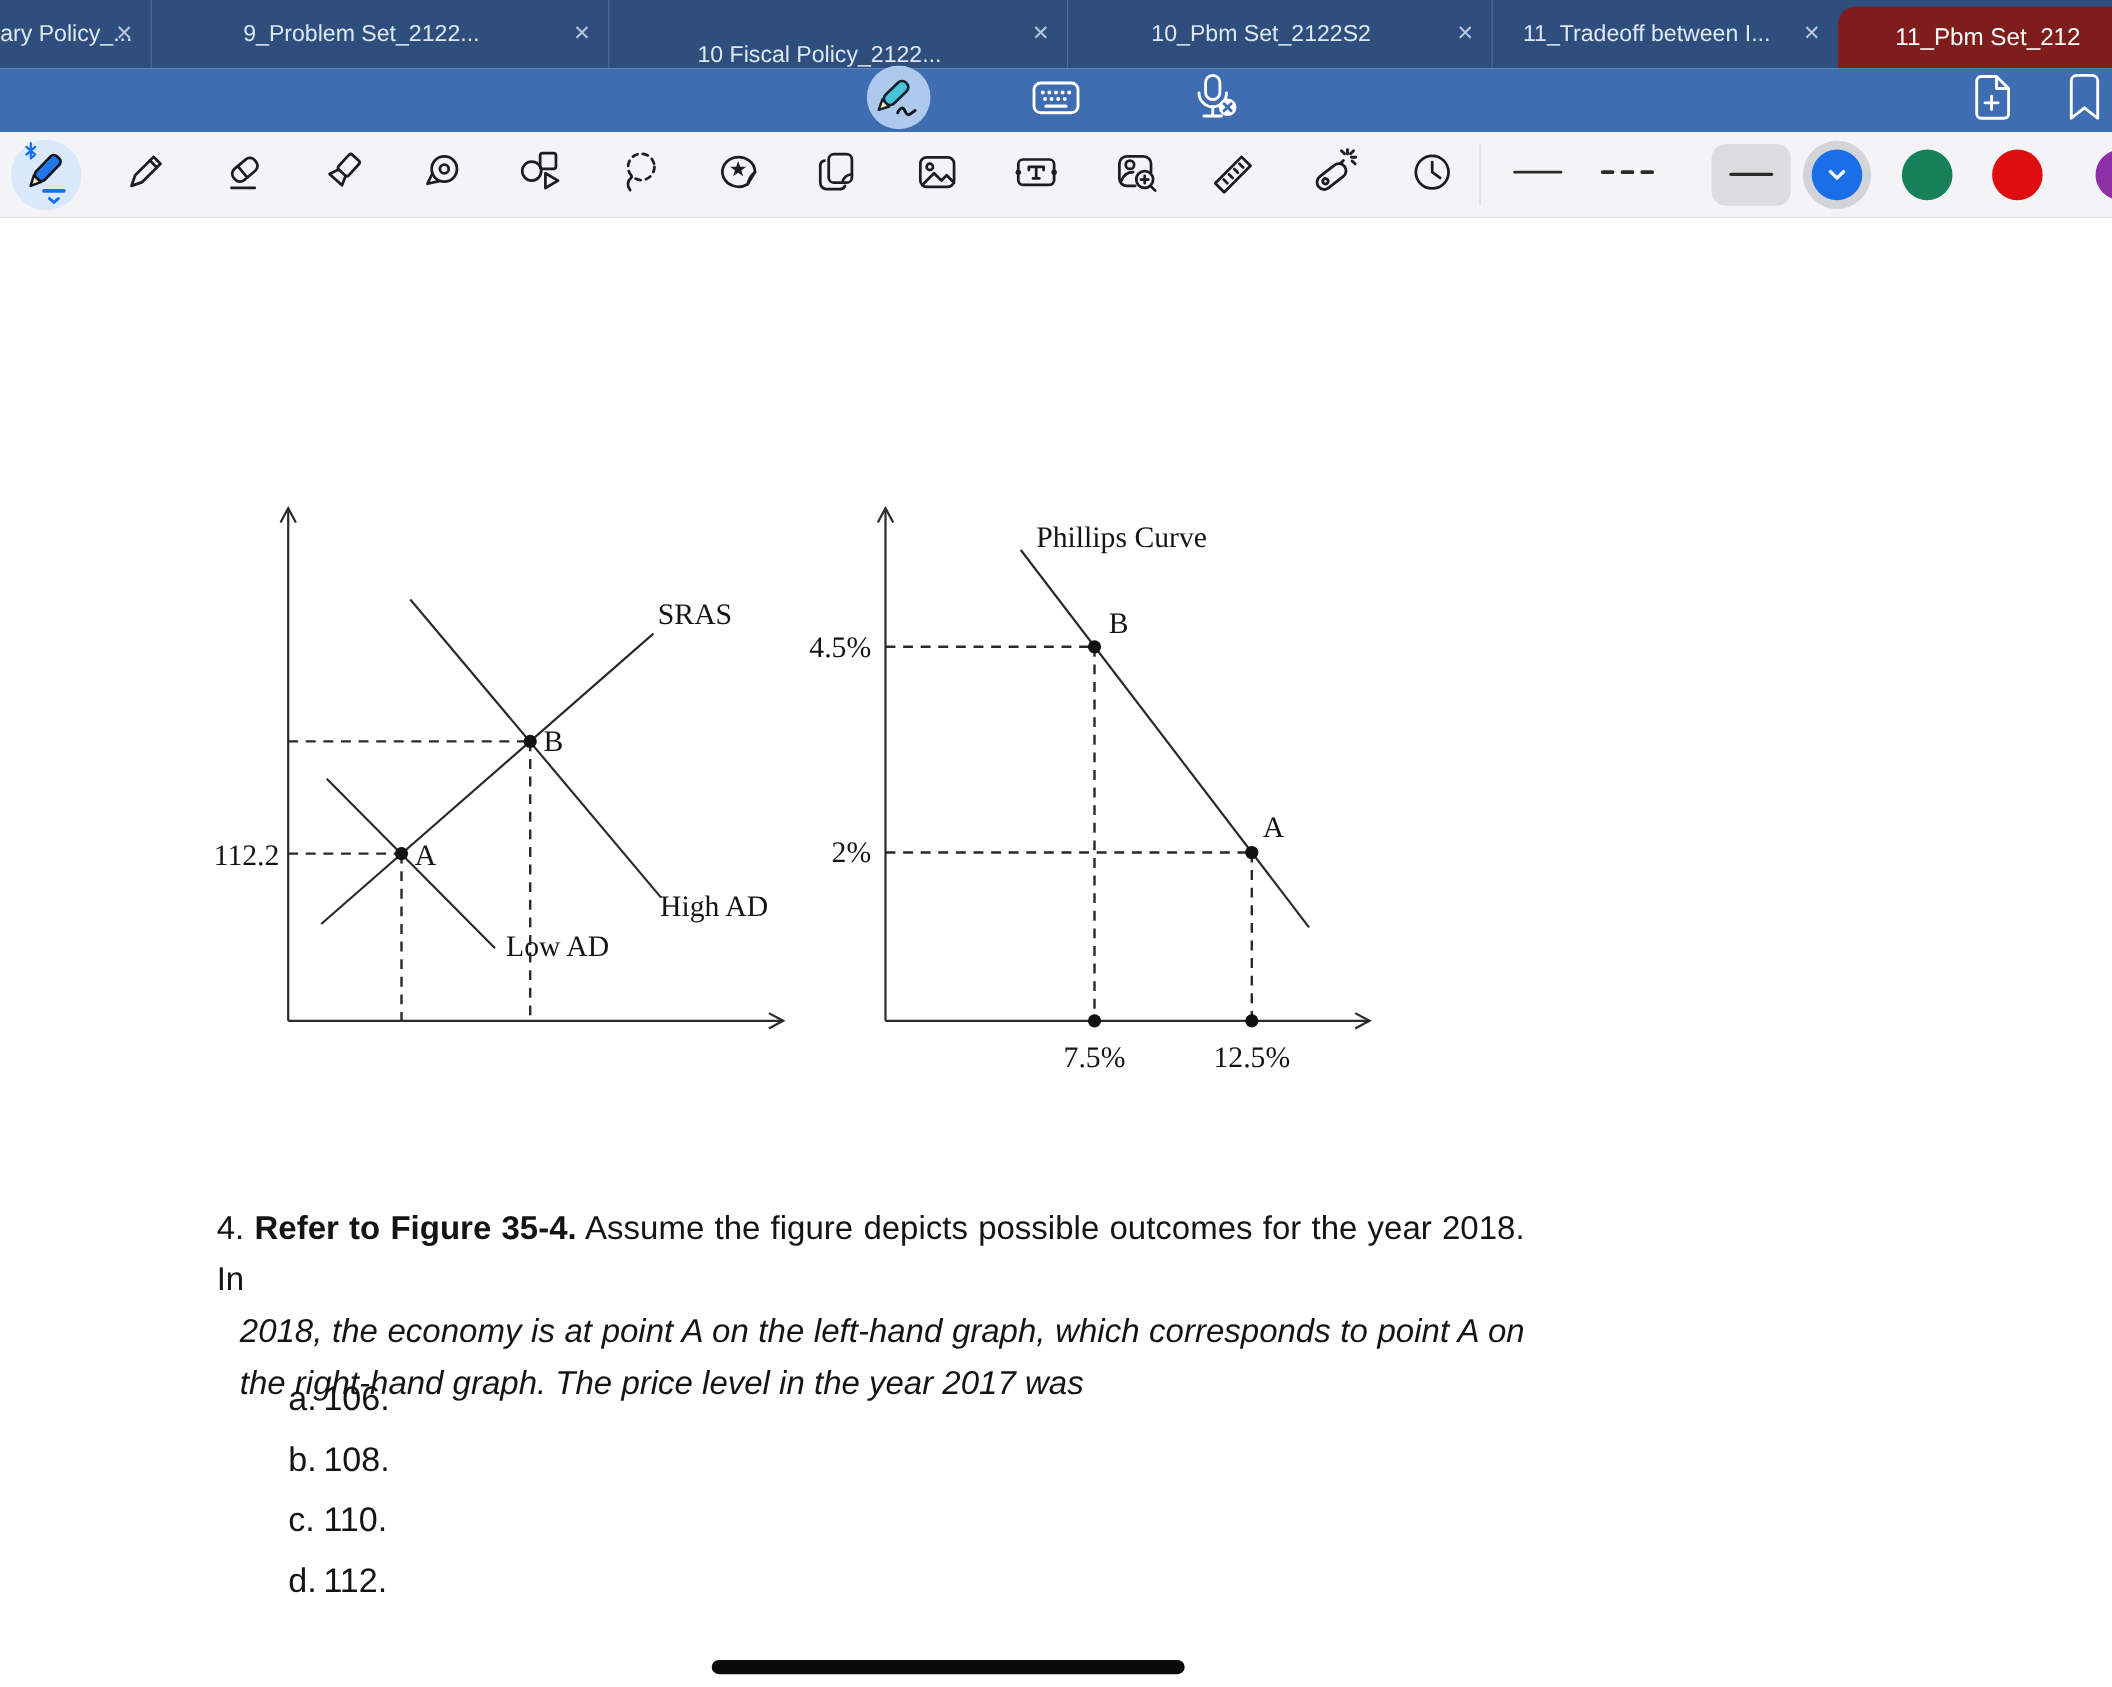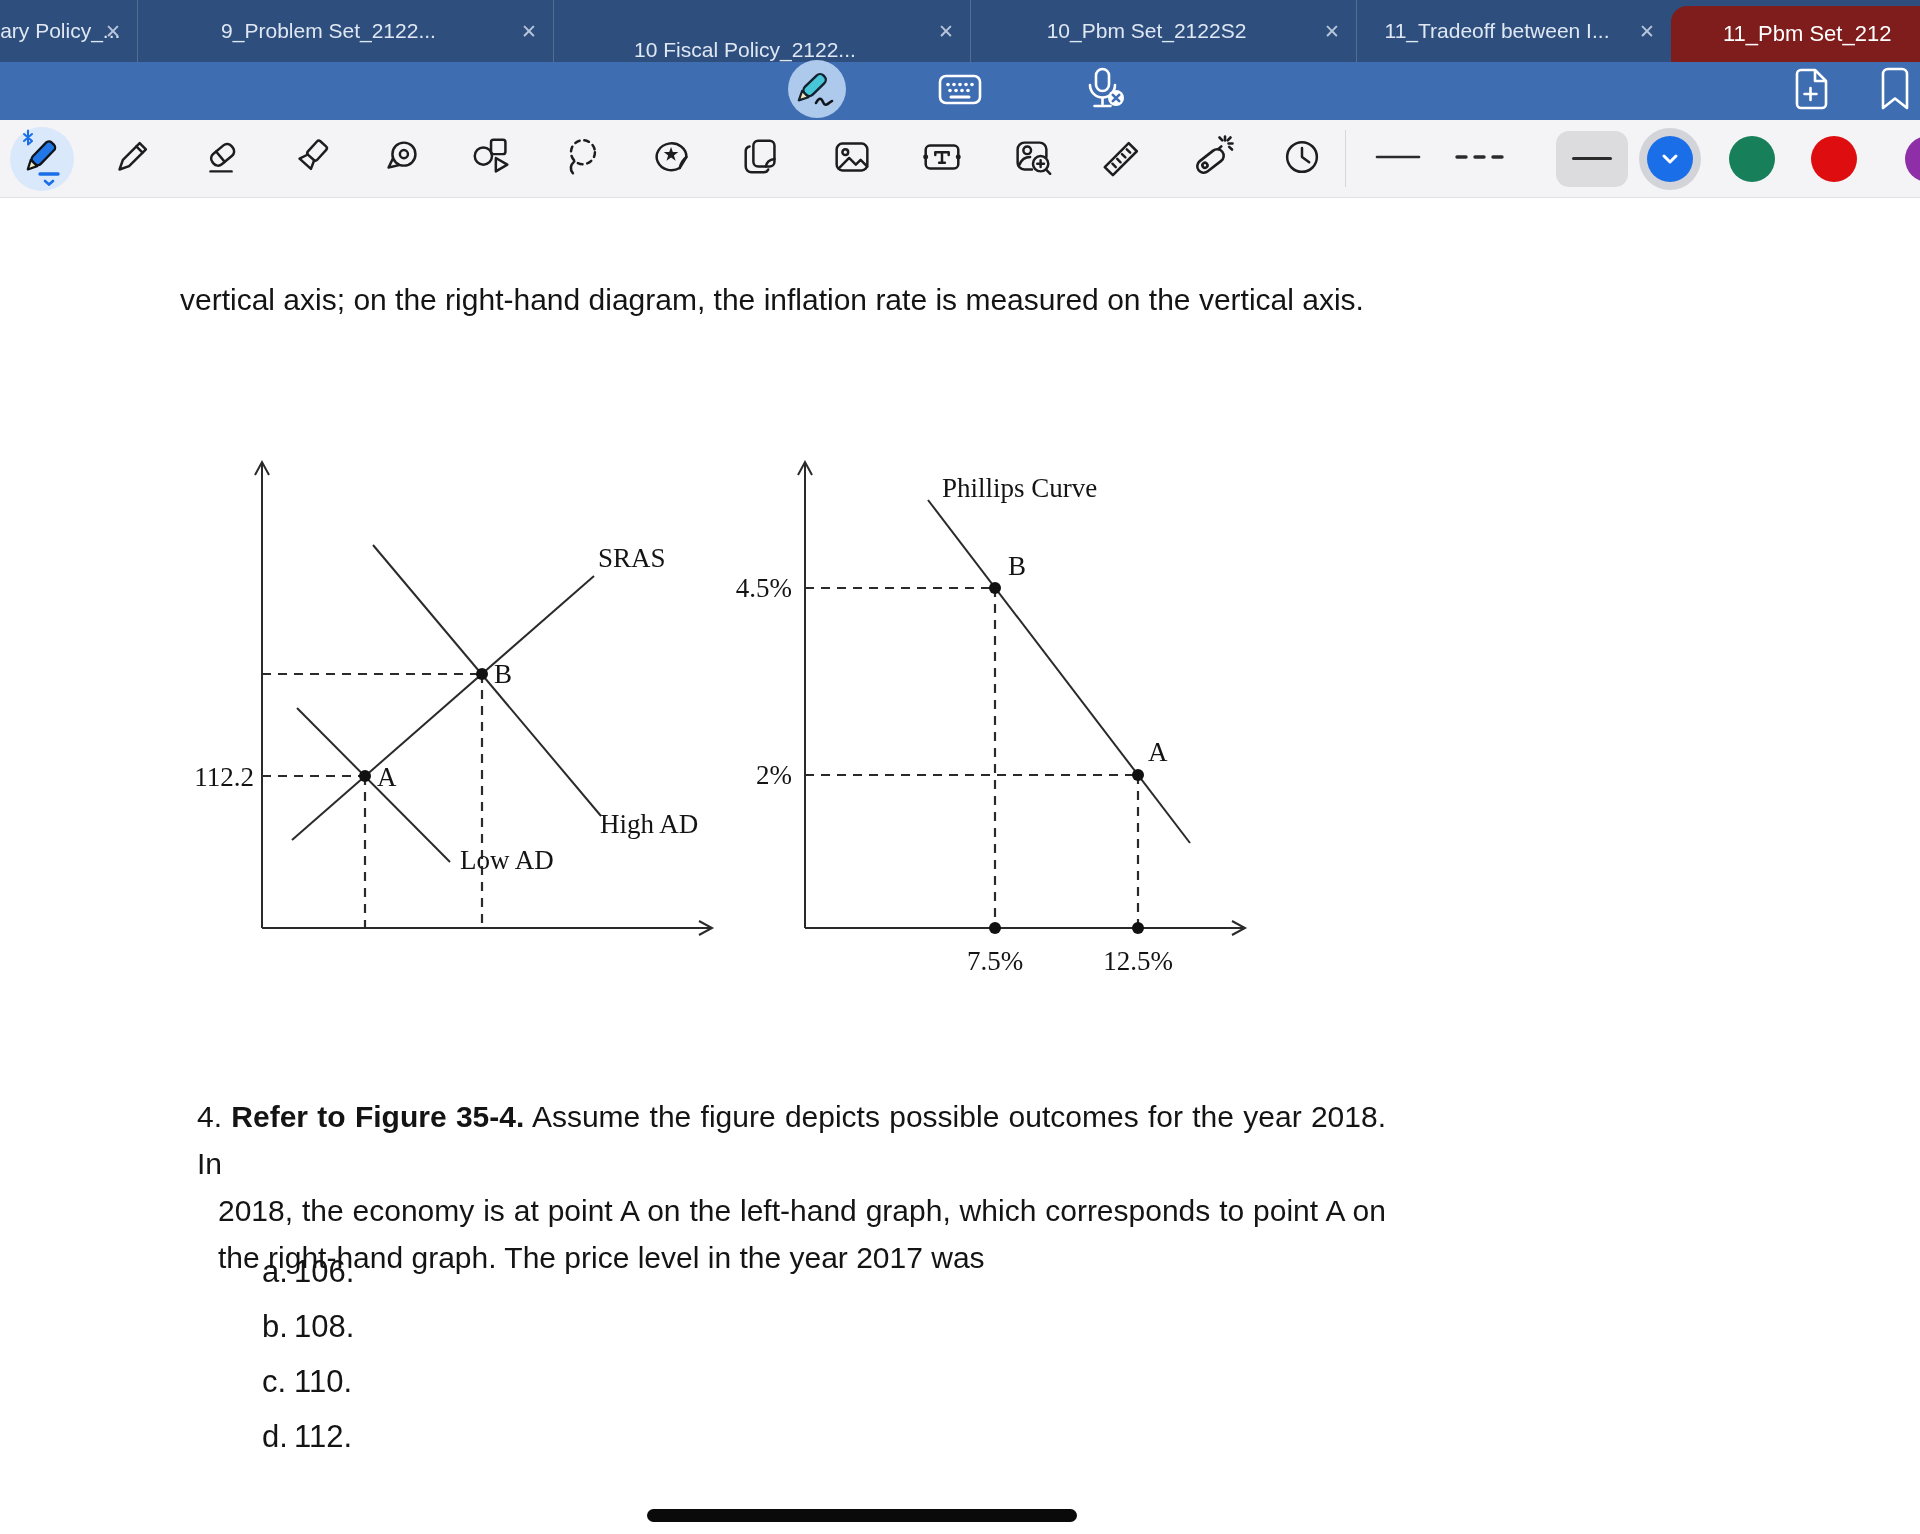--- a/index.html
+++ b/index.html
@@ -67,21 +67,21 @@
   }
   .thickness-box .bar{width:40px;height:3px;background:#2b2b2b;border-radius:2px;}
   .chev{position:absolute;left:50%;top:50%;transform:translate(-50%,-50%);}
   
   .doc-text{position:absolute;color:#141414;}
   .caption{left:180px;top:276px;width:1206px;font-size:30px;line-height:47px;}
   .jline{text-align:justify;text-align-last:justify;}
   .lline{text-align:left;}
   .bold{font-weight:700;}
   .question{left:180px;top:1093px;width:1206px;font-size:30px;line-height:47px;}
-  .q-cont{padding-left:38px;}
+  .q-cont{padding-left:38px;font-style:italic;}
   .q-first{padding-left:17px;}
   .options{left:180px;top:1244px;font-size:31px;}
   .opt-row{display:flex;height:55px;align-items:center;padding-left:82px;}
   .opt-letter{width:32px;}
   
   .figure-wrap{position:absolute;left:170px;top:445px;width:1250px;height:545px;}
   .fig-line{stroke:#2a2a2a;stroke-width:2;fill:none;}
   .fig-dash{stroke:#2a2a2a;stroke-width:2.2;fill:none;stroke-dasharray:9 7;}
   .fig-text{font-family:"Liberation Serif",serif;font-size:27px;fill:#141414;}
   .fig-dot{fill:#111;}
@@ -326,21 +326,20 @@
     <svg class="chev" width="20" height="12" viewBox="0 0 20 12">
       <path d="M4 3 l6 6 6 -6" stroke="#ffffff" stroke-width="3" fill="none" stroke-linecap="round" stroke-linejoin="round"></path>
     </svg>
   </div>
   <div class="swatch" style="left:1752px;background:#17805b;"></div>
   <div class="swatch" style="left:1834px;background:#de0e10;"></div>
   <div class="swatch" style="left:1928px;background:#8e2fa8;"></div>
 </div>
 
 <div class="doc-text caption">
-  <div class="lline">vertical axis; on the right-hand diagram, the inflation rate is measured on the vertical axis.</div>
 </div>
 
 <div class="figure-wrap">
   <svg width="1250" height="545" viewBox="0 0 1250 545">
 
     <g>
       <path class="fig-line" d="M92 17 V483"></path>
       <path class="fig-line" d="M85 30 L92 17 L99 30"></path>
       <path class="fig-line" d="M92 483 H542"></path>
       <path class="fig-line" d="M529 476 L542 483 L529 490"></path>

